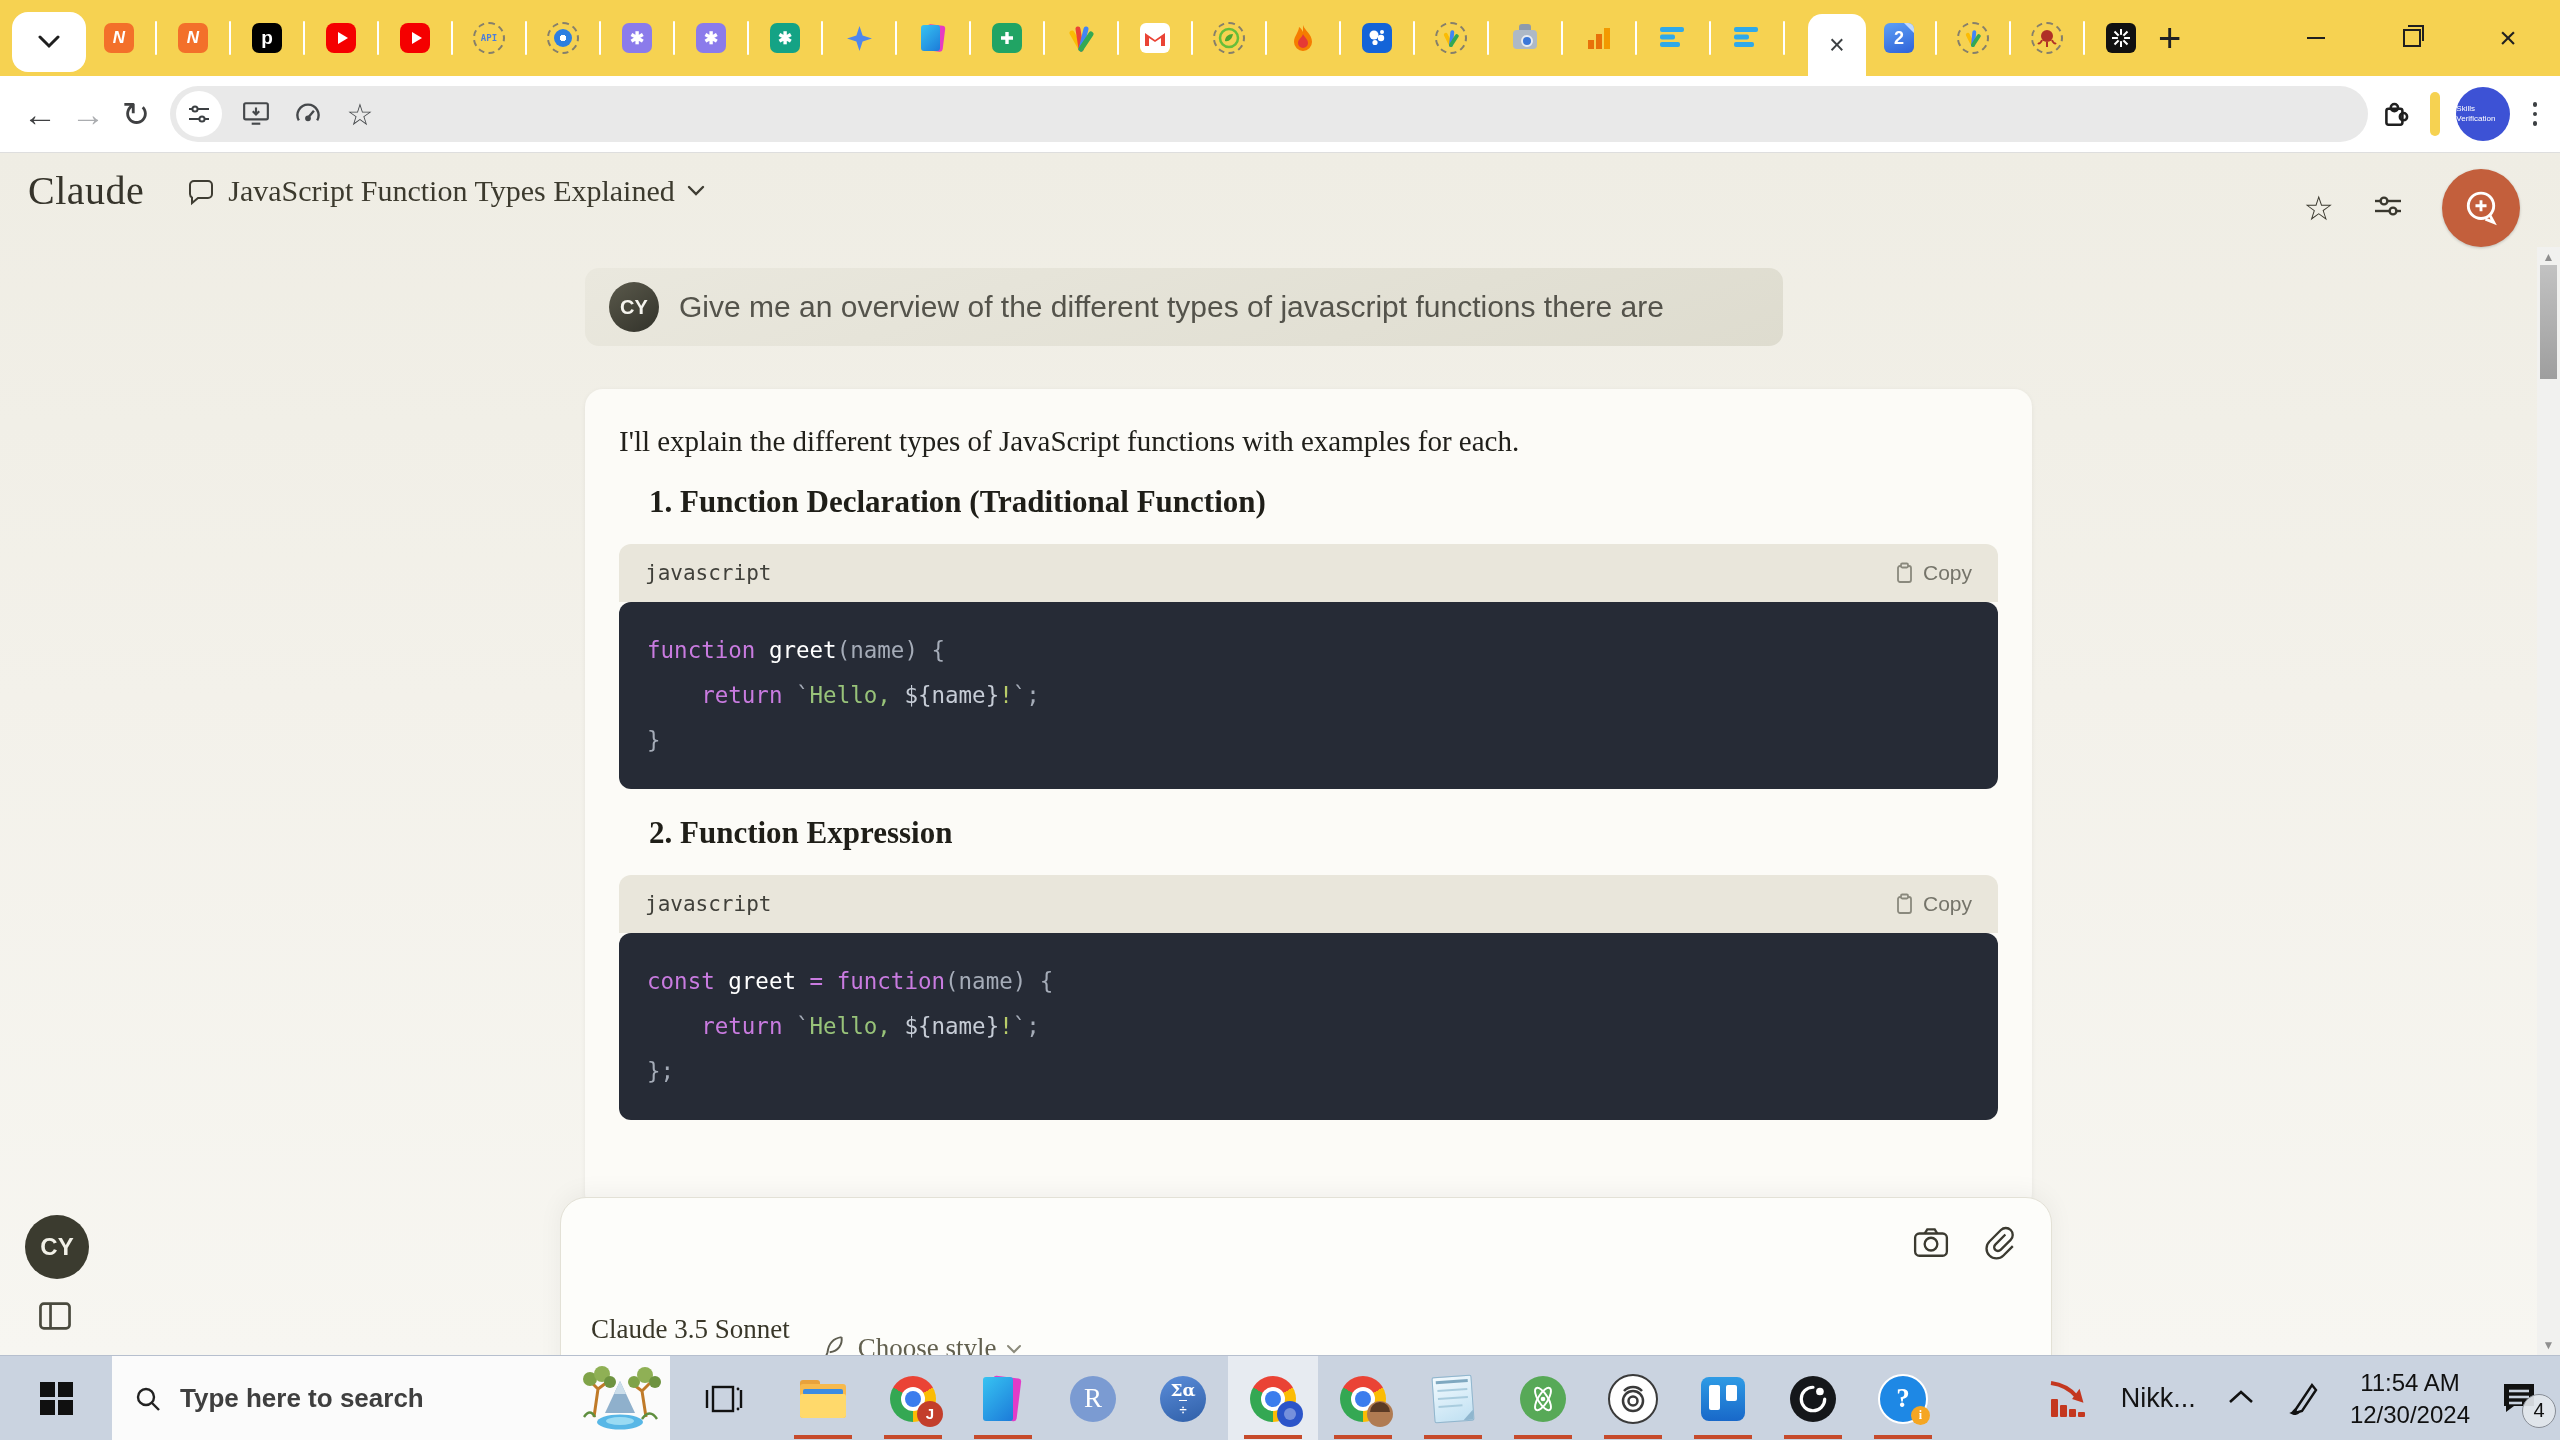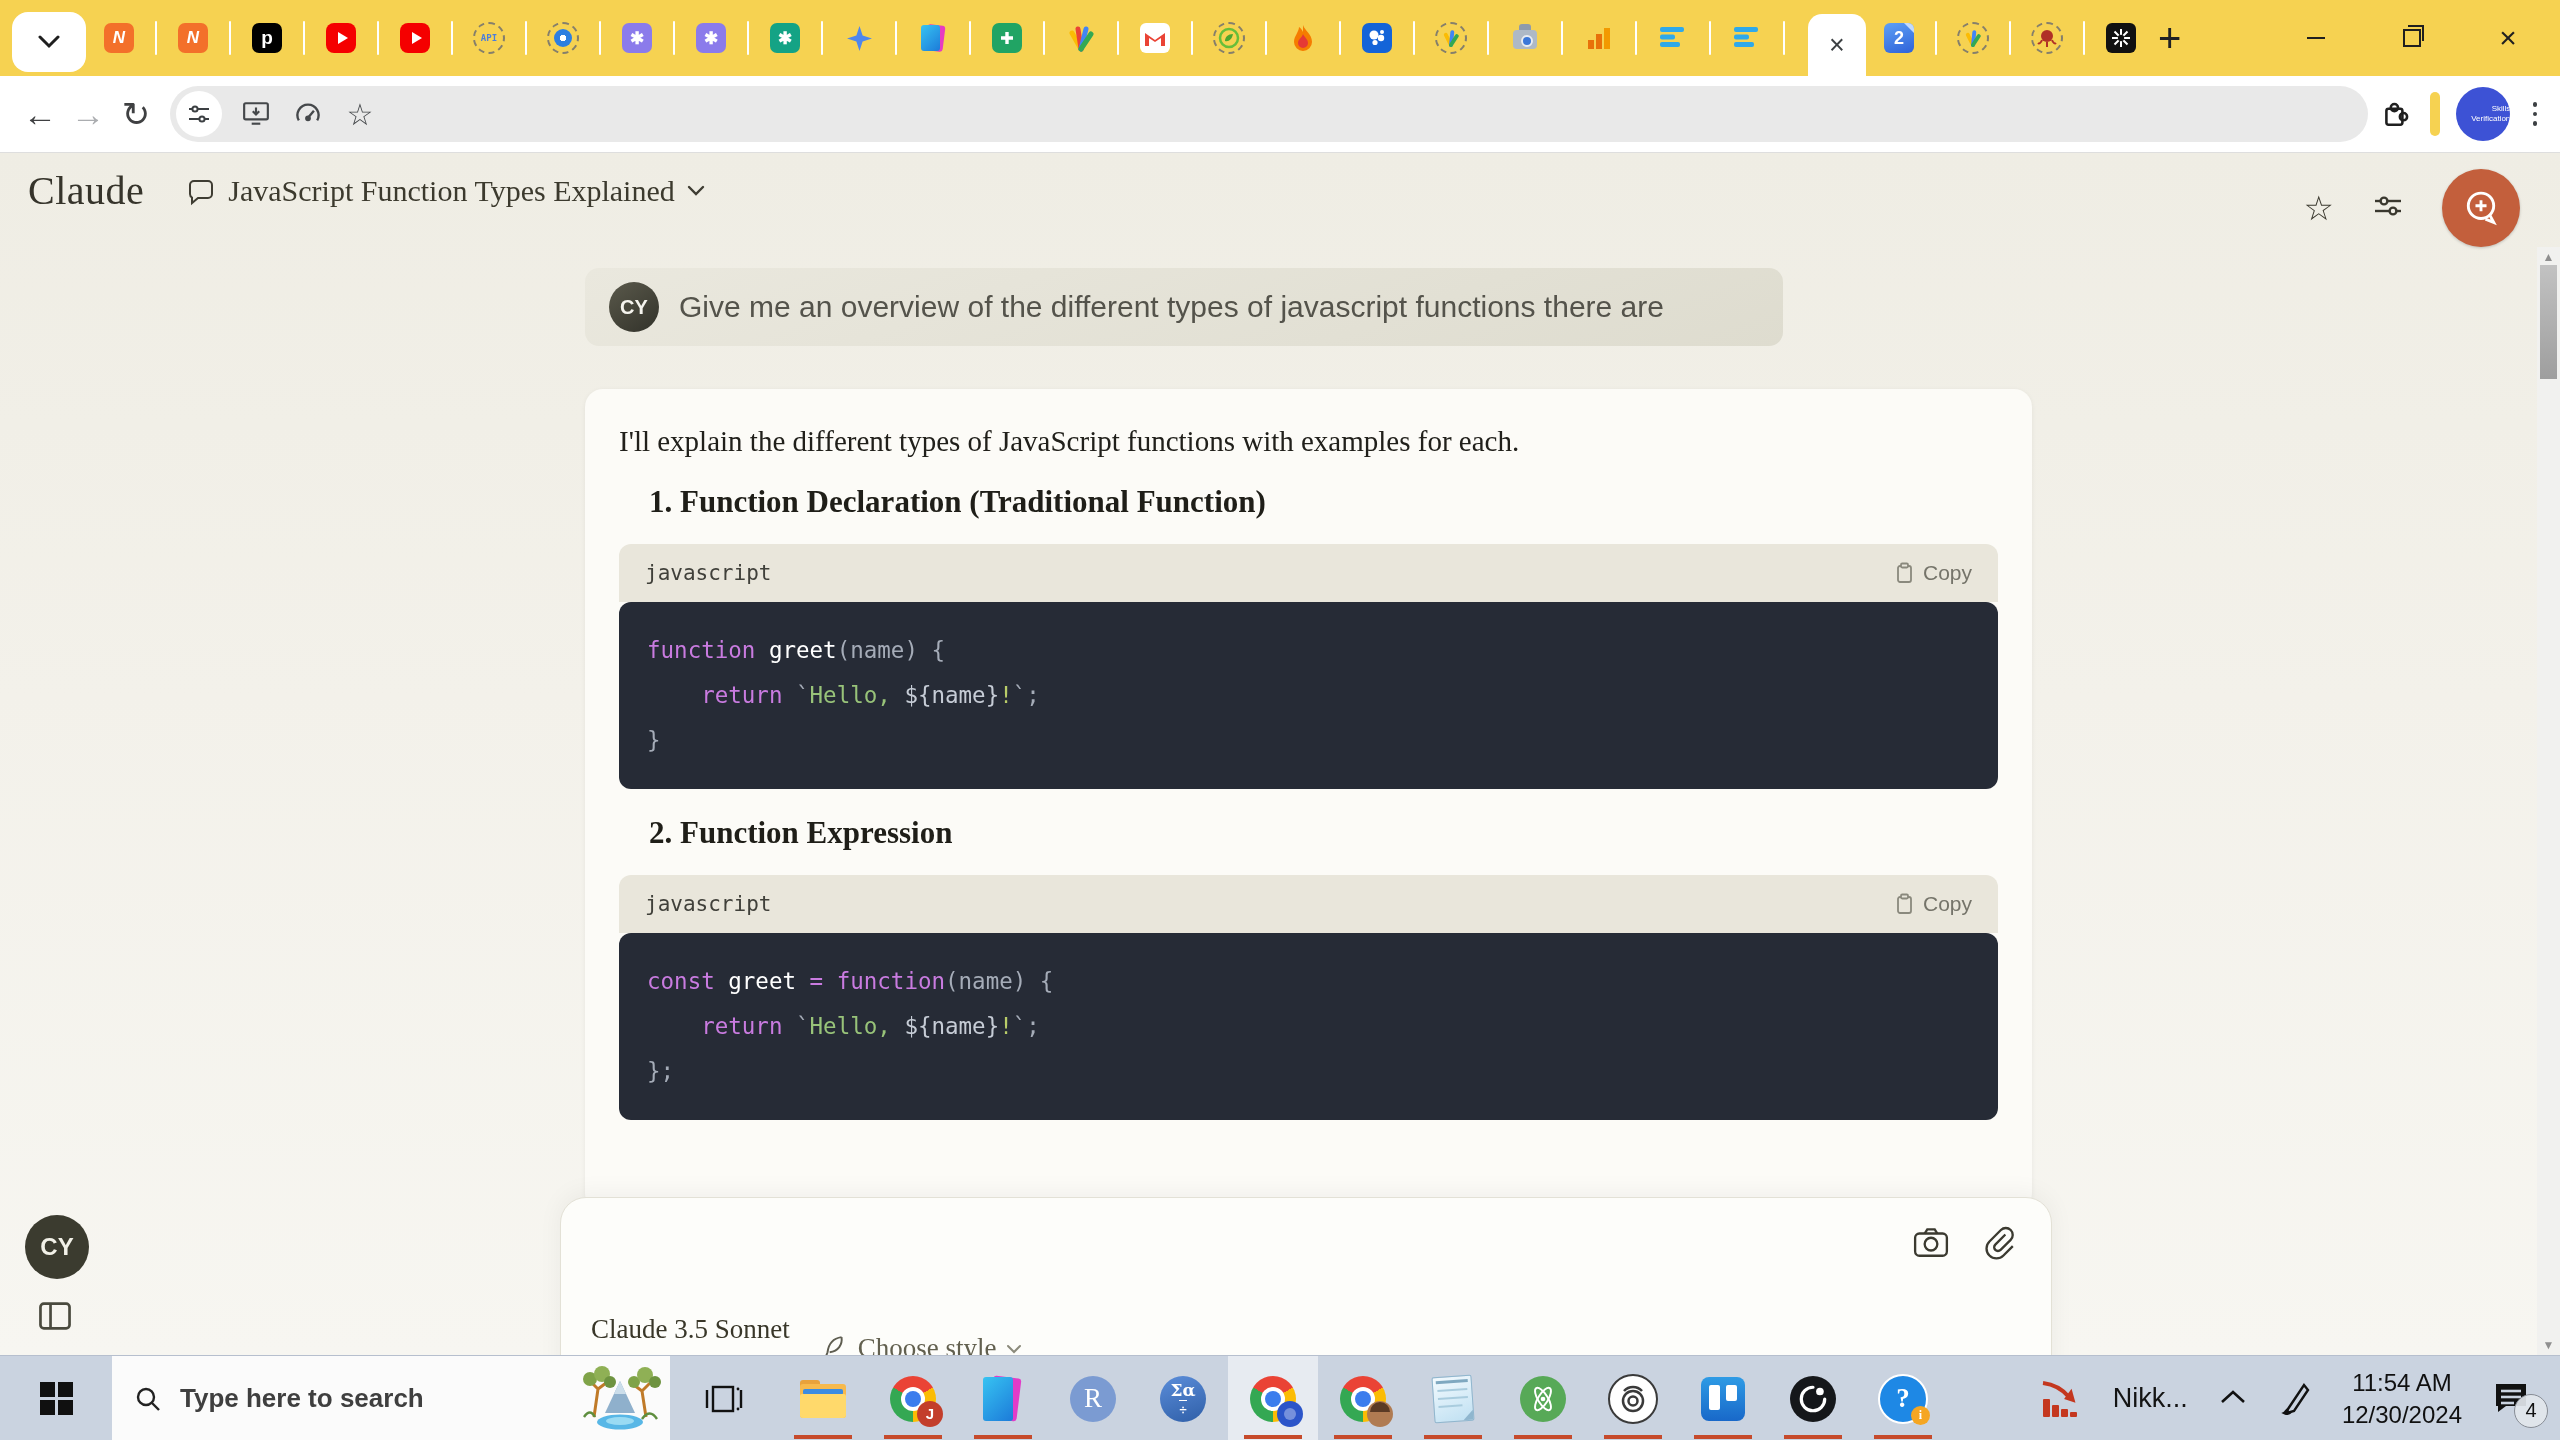--- a/index.html
+++ b/index.html
@@ -33,21 +33,21 @@
   .navic{width:48px;text-align:center;font-size:34px;color:#3F4042;cursor:pointer;}
   .navic.dis{color:#ABADB0;}
   #urlpill{flex:1;height:56px;background:#E9E9E9;border-radius:28px;margin:0 10px;
            display:flex;align-items:center;padding:0 20px 0 6px;gap:16px;}
   .tunecircle{width:46px;height:46px;border-radius:50%;background:#fff;display:flex;align-items:center;justify-content:center;}
   #urltext{flex:1;font-size:23px;color:#202124;}
   .pillic{display:flex;align-items:center;justify-content:center;width:36px;cursor:pointer;}
   .star-glyph{font-size:30px;color:#45484B;}
   .ybar{width:10px;height:44px;background:var(--theme-yellow,#F6D251);border-radius:5px;margin:0 16px;}
   .profile{width:54px;height:54px;border-radius:50%;background:#3D52D5;display:flex;align-items:center;
-           justify-content:center;text-align:right;color:#fff;font-size:8px;line-height:1.2;cursor:pointer;overflow:hidden;}
+           justify-content:center;text-align:left;color:#fff;font-size:8px;line-height:1.2;cursor:pointer;overflow:hidden;}
   .kebab{display:flex;flex-direction:column;align-items:center;margin-left:16px;cursor:pointer;padding:4px;}
   .kebab i{width:4.5px;height:4.5px;background:#3C4043;border-radius:50%;margin:2.6px;}
   
   #page{position:absolute;left:0;top:153px;width:2560px;height:1202px;overflow:hidden;
         background:linear-gradient(180deg,#EFEDE4 0%,#F3F1EA 45%,#F7F6F1 100%);}
   #claude-header{position:absolute;left:28px;top:14px;display:flex;align-items:center;gap:20px;}
   #claude-logo{font-family:"Liberation Serif",serif;font-size:40px;color:#36342B;letter-spacing:.5px;}
   #chat-title-group{display:flex;align-items:center;gap:12px;margin-left:22px;cursor:pointer;}
   #chat-title{font-family:"Liberation Serif",serif;font-size:30px;color:#3C3A2E;}
   #header-right{position:absolute;right:40px;top:16px;display:flex;align-items:center;gap:38px;}
@@ -104,21 +104,21 @@
   .winlogo i{background:#101010;}
   #searchbox{width:558px;background:#FBFBFB;display:flex;align-items:center;padding-left:22px;box-sizing:border-box;cursor:text;}
   #searchtext{font-size:26px;color:#3F3F3F;margin-left:18px;white-space:nowrap;font-weight:bold;}
   #searchimg{margin-left:auto;}
   #taskview{width:108px;}
   #apps{display:flex;}
   .app{width:90px;position:relative;display:flex;align-items:center;justify-content:center;cursor:pointer;}
   .app.running::after{content:"";position:absolute;left:16px;right:16px;bottom:2px;height:4px;
                       background:var(--running-ind,#C64A2B);}
   .app.active{background:rgba(255,255,255,.55);}
-  #tray{margin-left:auto;display:flex;align-items:center;gap:30px;padding-right:14px;}
+  #tray{margin-left:auto;display:flex;align-items:center;gap:30px;padding-right:6px;}
   #traylabel{font-size:27px;color:#141414;white-space:nowrap;}
   #clock{display:flex;flex-direction:column;align-items:center;font-size:24px;color:#101010;line-height:1.3;}
   #action{position:relative;padding-right:16px;cursor:pointer;}
   #actionbadge{position:absolute;right:-2px;bottom:-10px;width:32px;height:32px;border-radius:50%;
                background:rgba(226,230,236,.92);border:1px solid #878C95;display:flex;align-items:center;
                justify-content:center;font-size:20px;color:#111;}
   
   .circ{border-radius:50%;display:flex;align-items:center;justify-content:center;}
   .chrome{width:46px;height:46px;border-radius:50%;position:relative;flex:0 0 auto;
           background:conic-gradient(from -60deg,#EA4335 0deg 120deg,#FBBC04 120deg 240deg,#34A853 240deg 360deg);}

